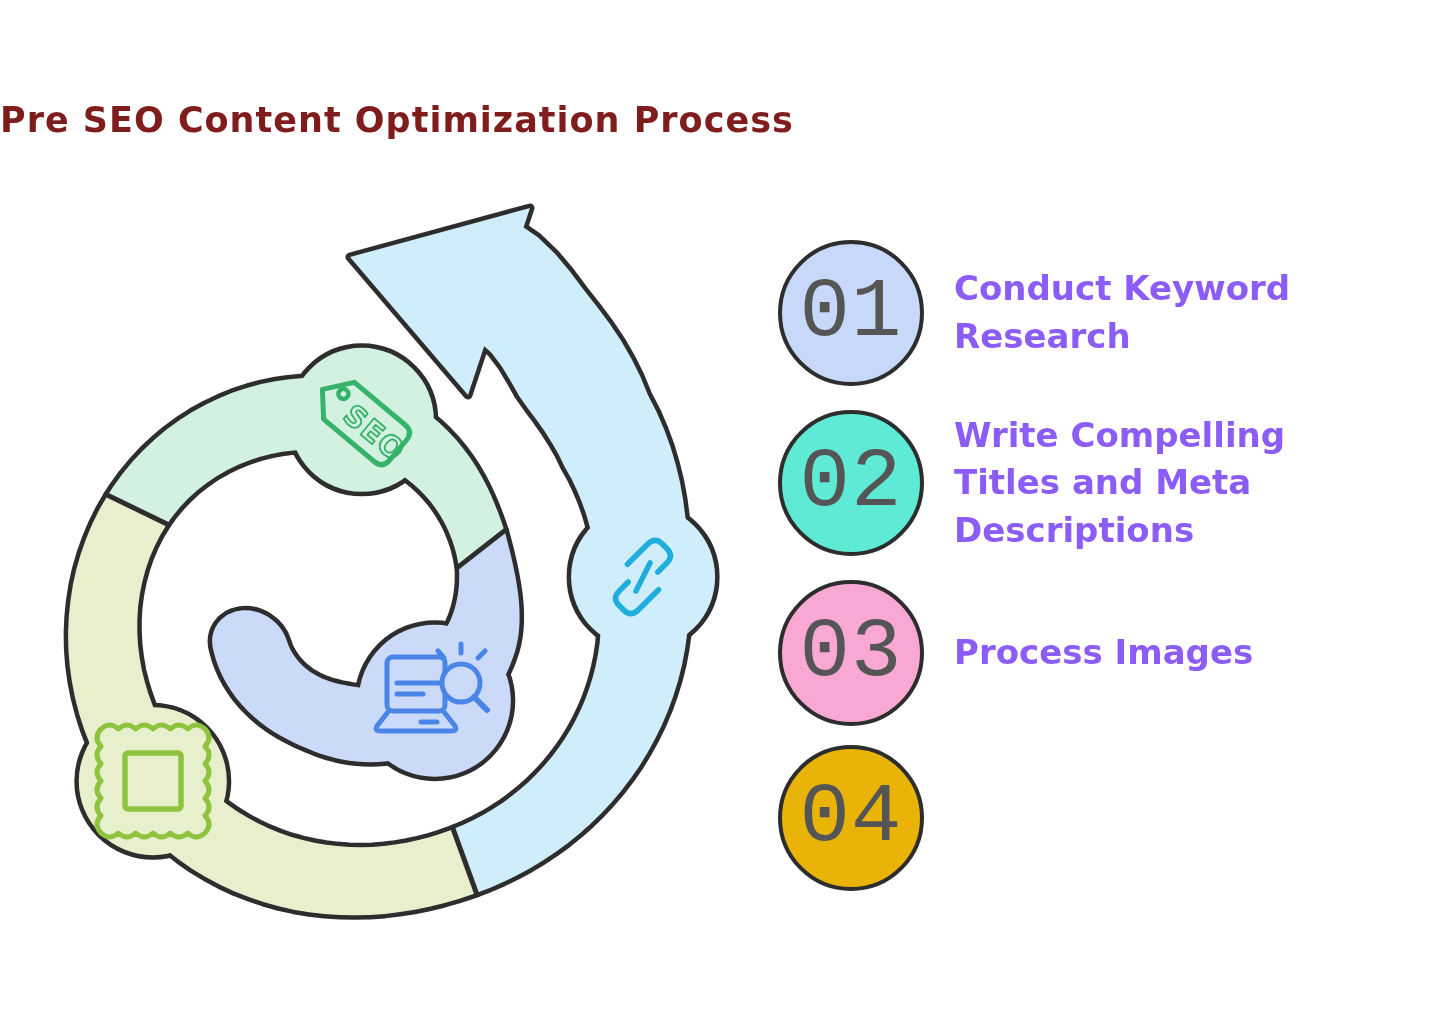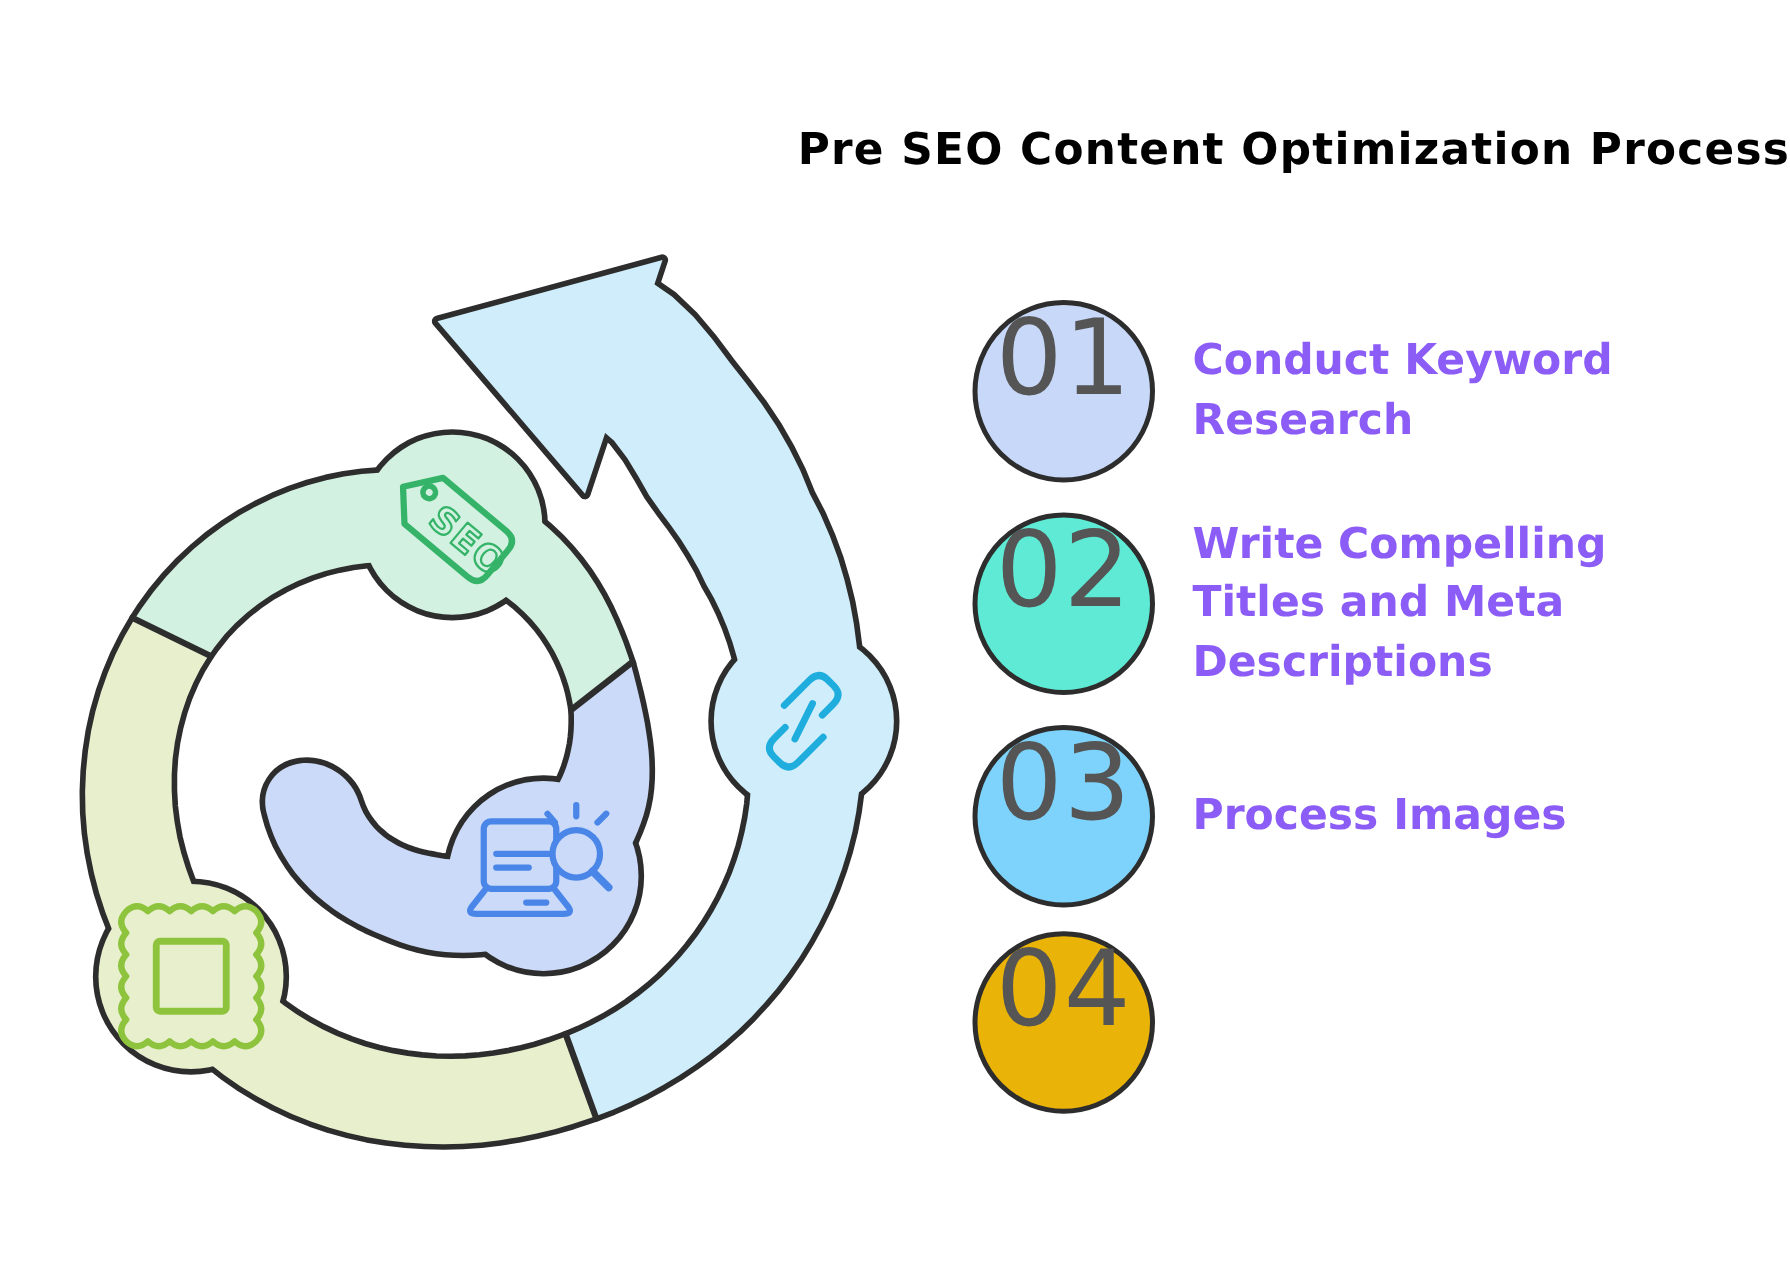--- a/index.html
+++ b/index.html
@@ -3,32 +3,32 @@
 <meta charset="utf-8">
 <style>
   html,body{margin:0;padding:0;}
   body{
     width:1432px;height:1013px;position:relative;overflow:hidden;
     background:#ffffff;
     font-family:"DejaVu Sans","Liberation Sans",sans-serif;
   }
   .page-title{
     position:absolute;left:0;top:100px;width:1432px;
-    text-align:right;font-size:35px;font-weight:bold;
-    letter-spacing:1px;color:#000000;
+    text-align:left;font-size:35px;font-weight:bold;
+    letter-spacing:1px;color:#7f1d1d;
   }
   #spiral-svg{position:absolute;left:0;top:0;}
   .step-row{
     position:absolute;left:778px;width:560px;height:146px;
     display:flex;align-items:center;gap:30px;
   }
   .step-circle{
     flex:0 0 auto;width:146px;height:146px;border-radius:50%;
     border:4.5px solid #2d2d2d;box-sizing:border-box;
-    display:flex;justify-content:center;
+    display:flex;align-items:center;justify-content:center;font-family:Liberation Mono, monospace;
   }
   .step-number{
     font-size:84px;font-weight:400;color:#555555;letter-spacing:1px;line-height:1;
   }
   .step-label{
     width:364px;font-size:34px;font-weight:bold;color:#8b5cf6;line-height:1.4;
   }
 </style>
 </head>
 <body>
@@ -95,21 +95,21 @@
   </div>
   <div class="step-label">Conduct Keyword Research</div>
 </div>
 <div class="step-row" style="top:410px">
   <div class="step-circle" style="background: #5eead4;">
     <span class="step-number">02</span>
   </div>
   <div class="step-label">Write Compelling Titles and Meta Descriptions</div>
 </div>
 <div class="step-row" style="top:580px">
-  <div class="step-circle" style="background: #7dd3fc;">
+  <div class="step-circle" style="background: #f9a8d4;">
     <span class="step-number">03</span>
   </div>
   <div class="step-label">Process Images</div>
 </div>
 <div class="step-row" style="top:745px">
   <div class="step-circle" style="background: #eab308;">
     <span class="step-number">04</span>
   </div>
 </div>
 

